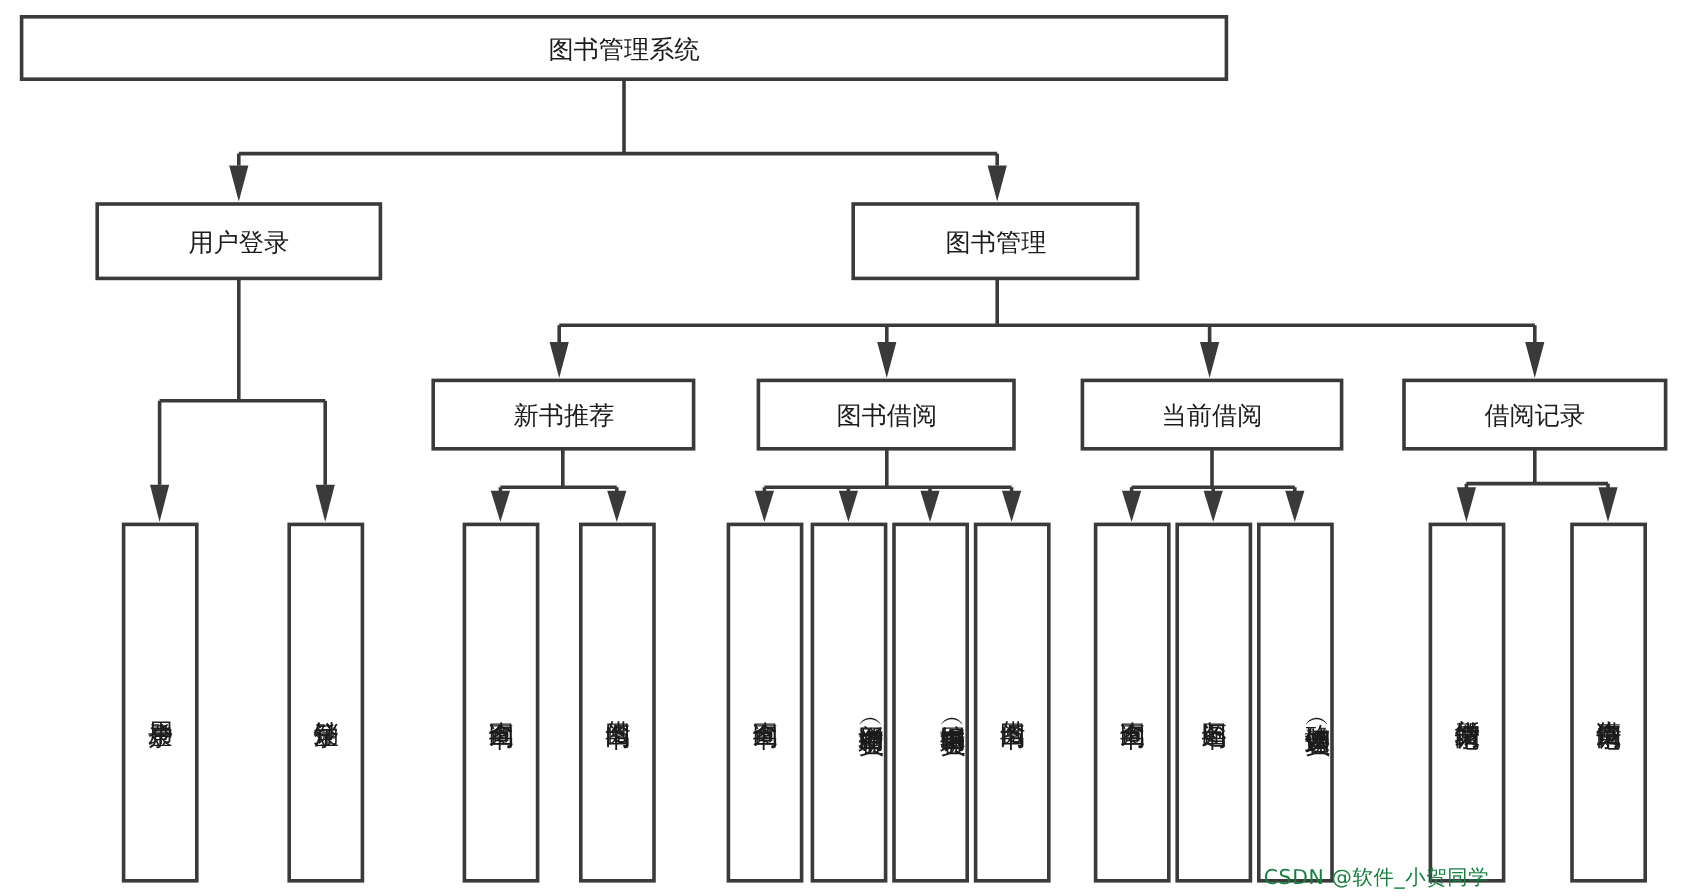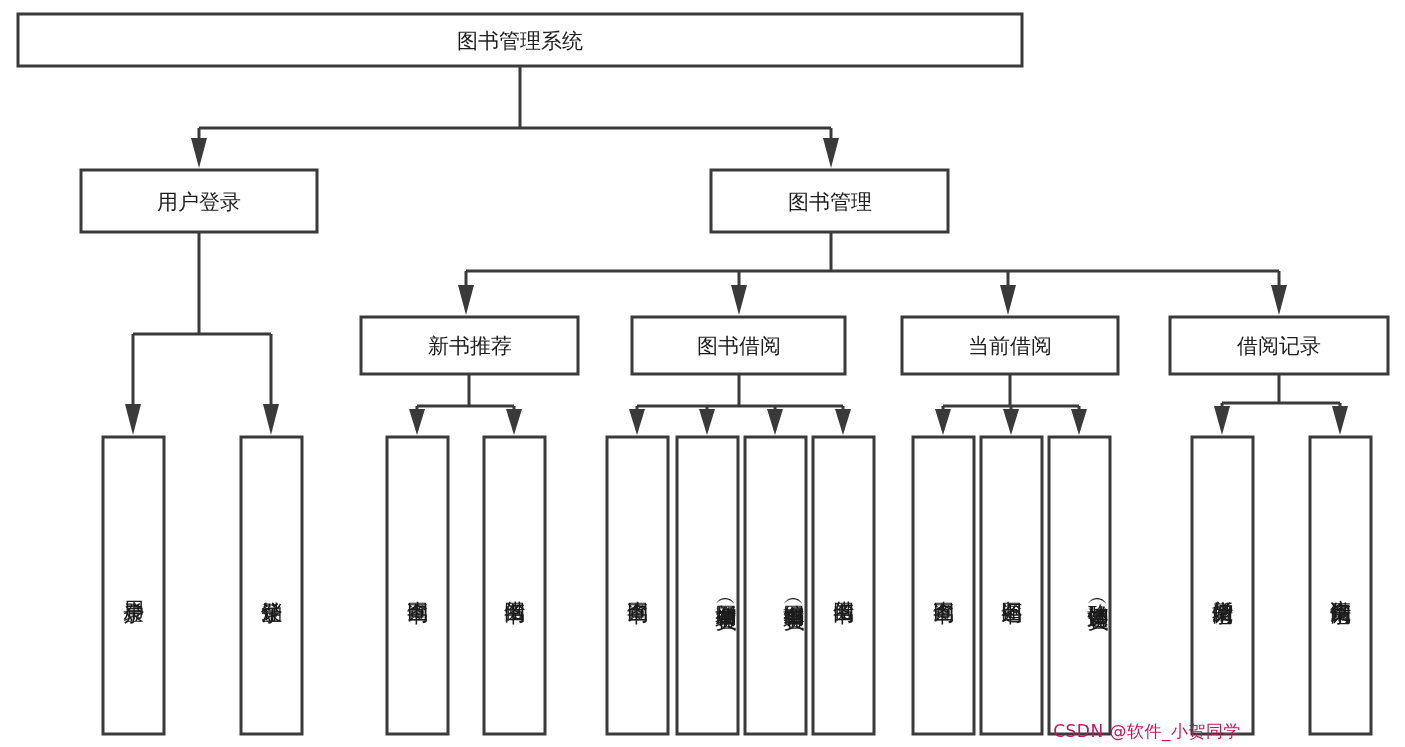--- a/index.html
+++ b/index.html
@@ -62,21 +62,21 @@
     white-space: nowrap;
     letter-spacing: 1px;
     pointer-events: none;
   }
   .watermark {
     position: absolute;
     right: 8px;
     bottom: 4px;
     font-family: "DejaVu Sans", "Liberation Sans", sans-serif;
     font-size: 17px;
-    color: #be185d;
+    color: #15803d;
     letter-spacing: 0.5px;
     white-space: nowrap;
   }
 </style>
 </head>
 <body>
 
 <div id="diagram-root">
 
   <svg class="diagram" viewBox="0 0 1405 747" xmlns="http://www.w3.org/2000/svg">

